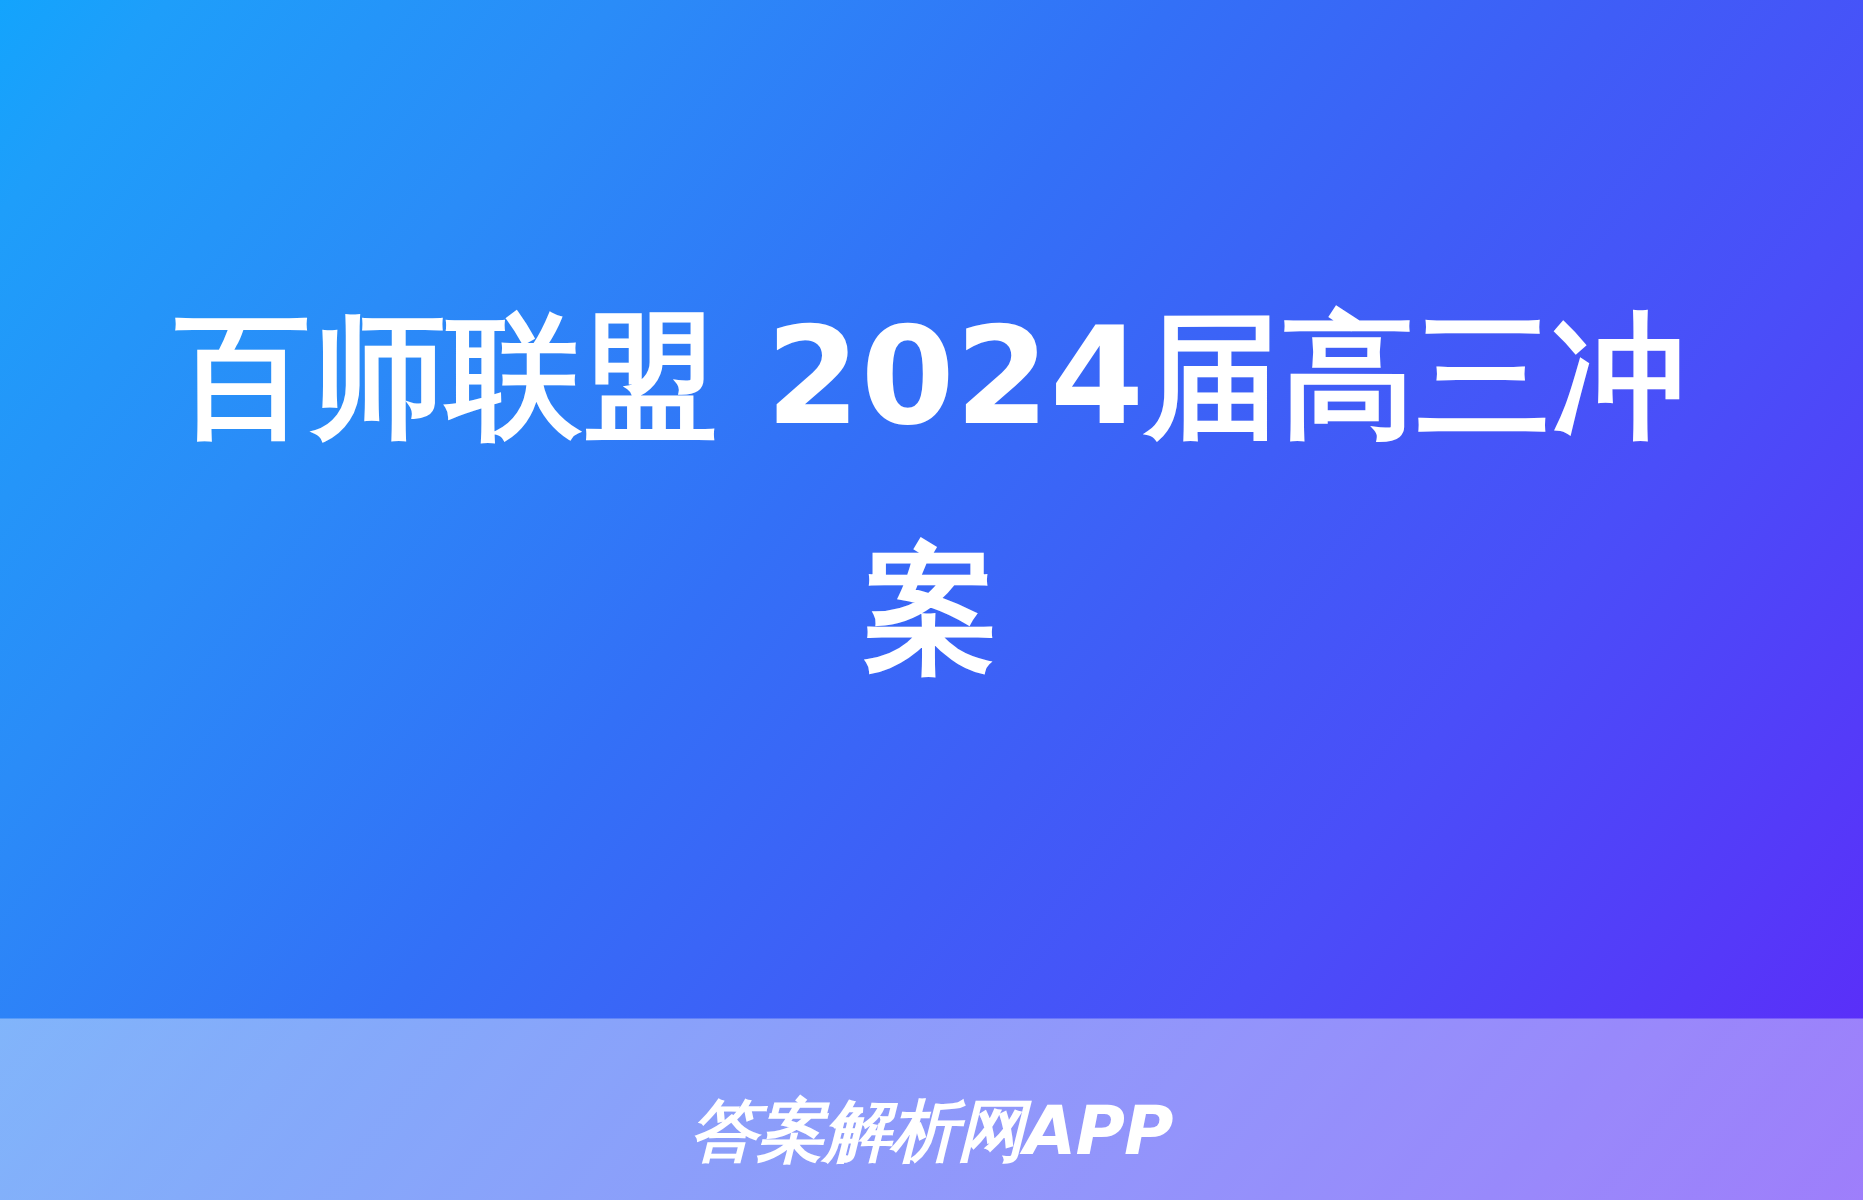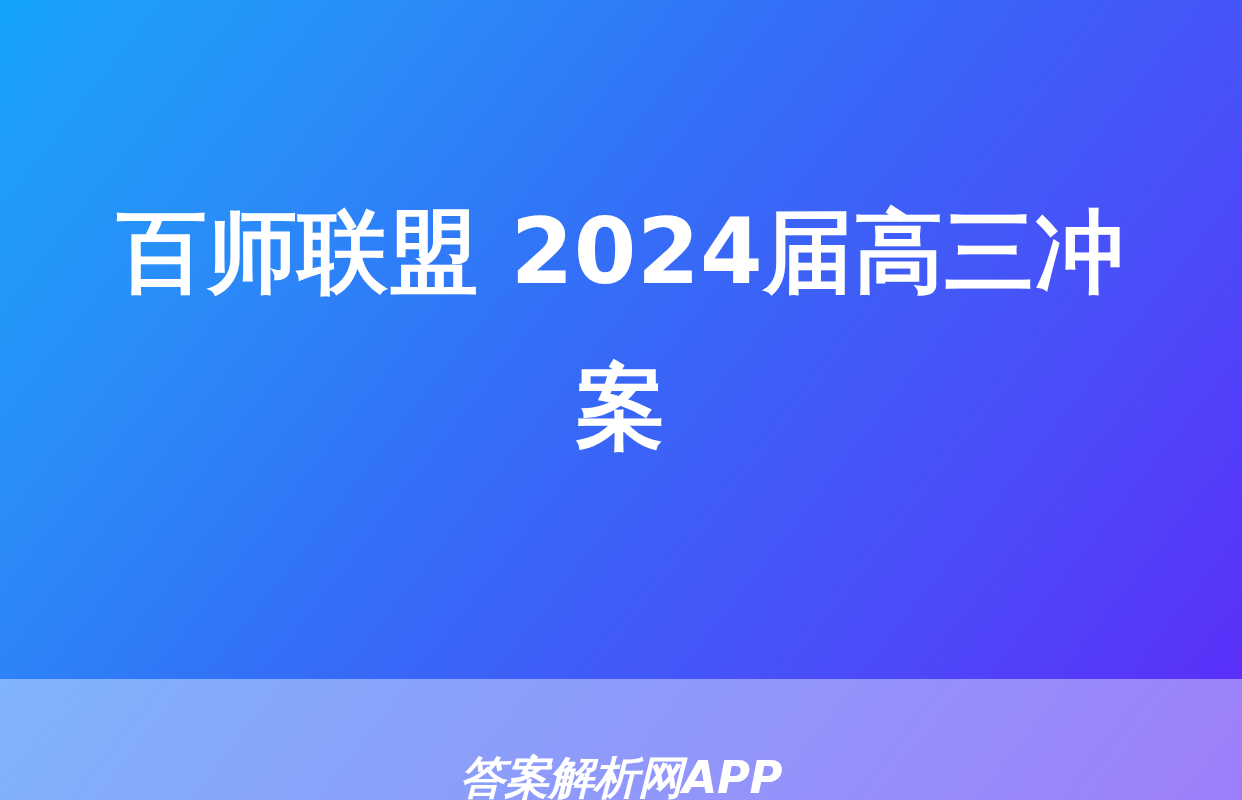--- a/index.html
+++ b/index.html
@@ -68,21 +68,21 @@
   .footer-band {
     position: absolute;
     left: 0;
     top: 679px;
     width: 1242px;
     height: 121px;
     background: linear-gradient(97deg,
         rgba(255,255,255,0.40) 0%,
         rgba(255,255,255,0.40) 100%);
     display: flex;
-    align-items: flex-end;
+    align-items: center;
     justify-content: center;
   }
 
   .watermark {
     margin: 0;
     padding-top: 27px;
     color: #ffffff;
     font-size: 45px;
     font-weight: 700;
     font-style: italic;

